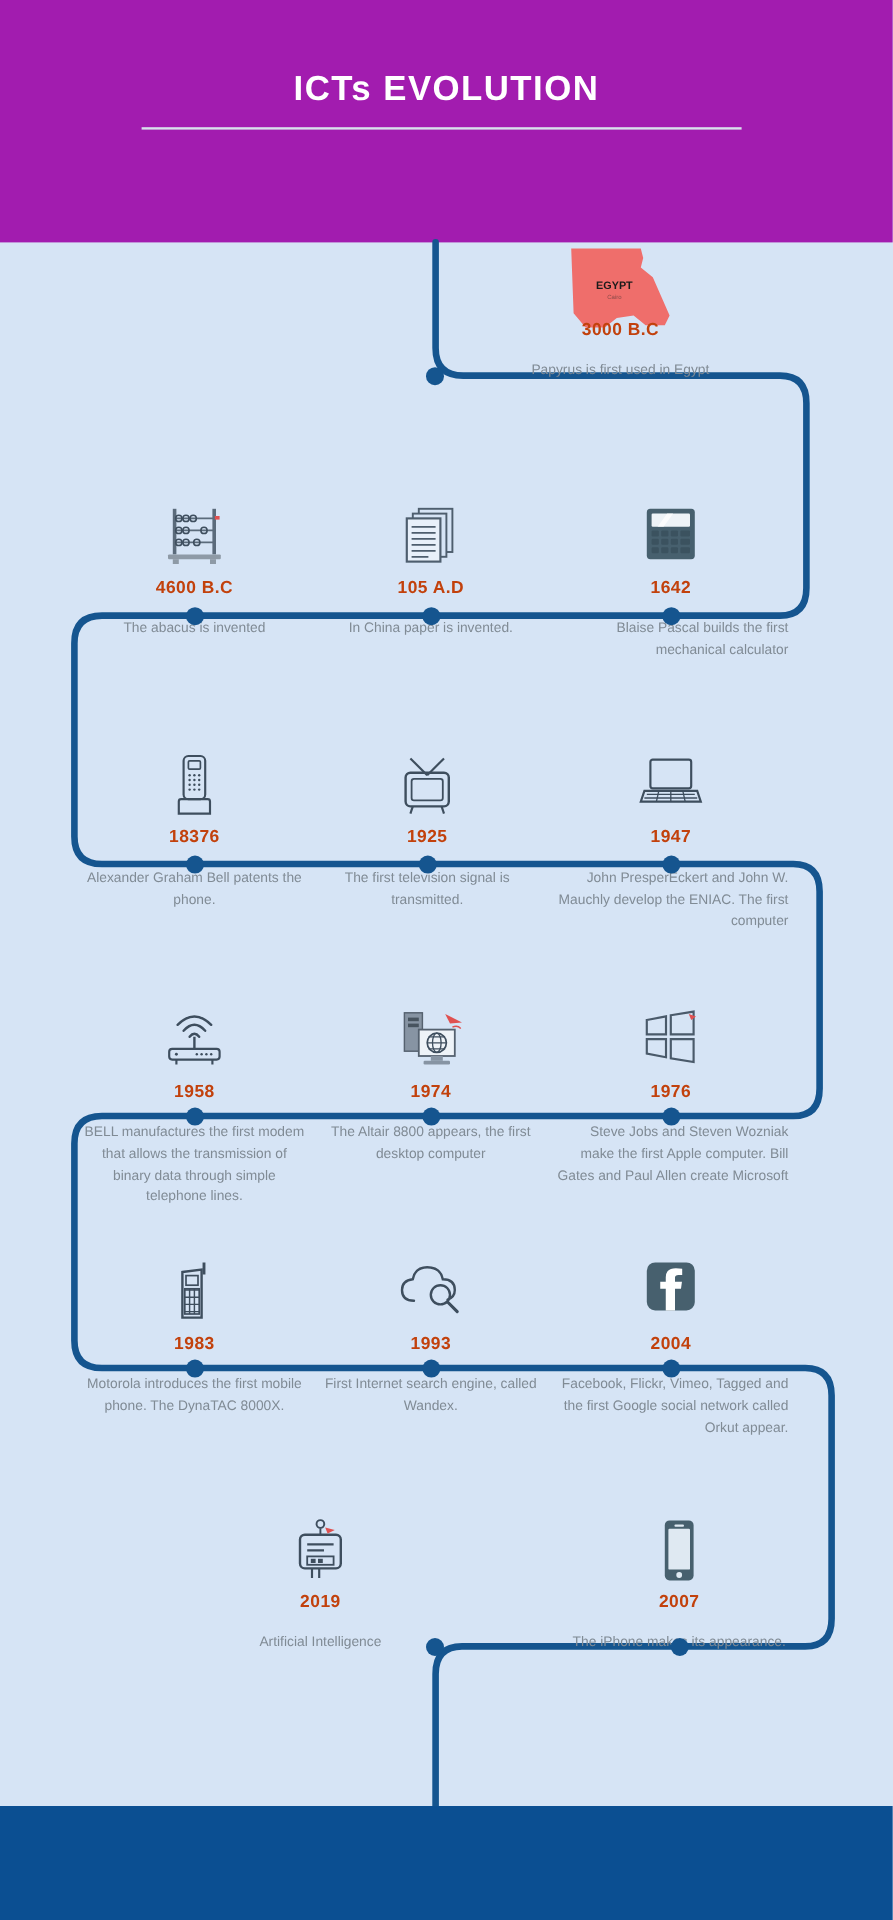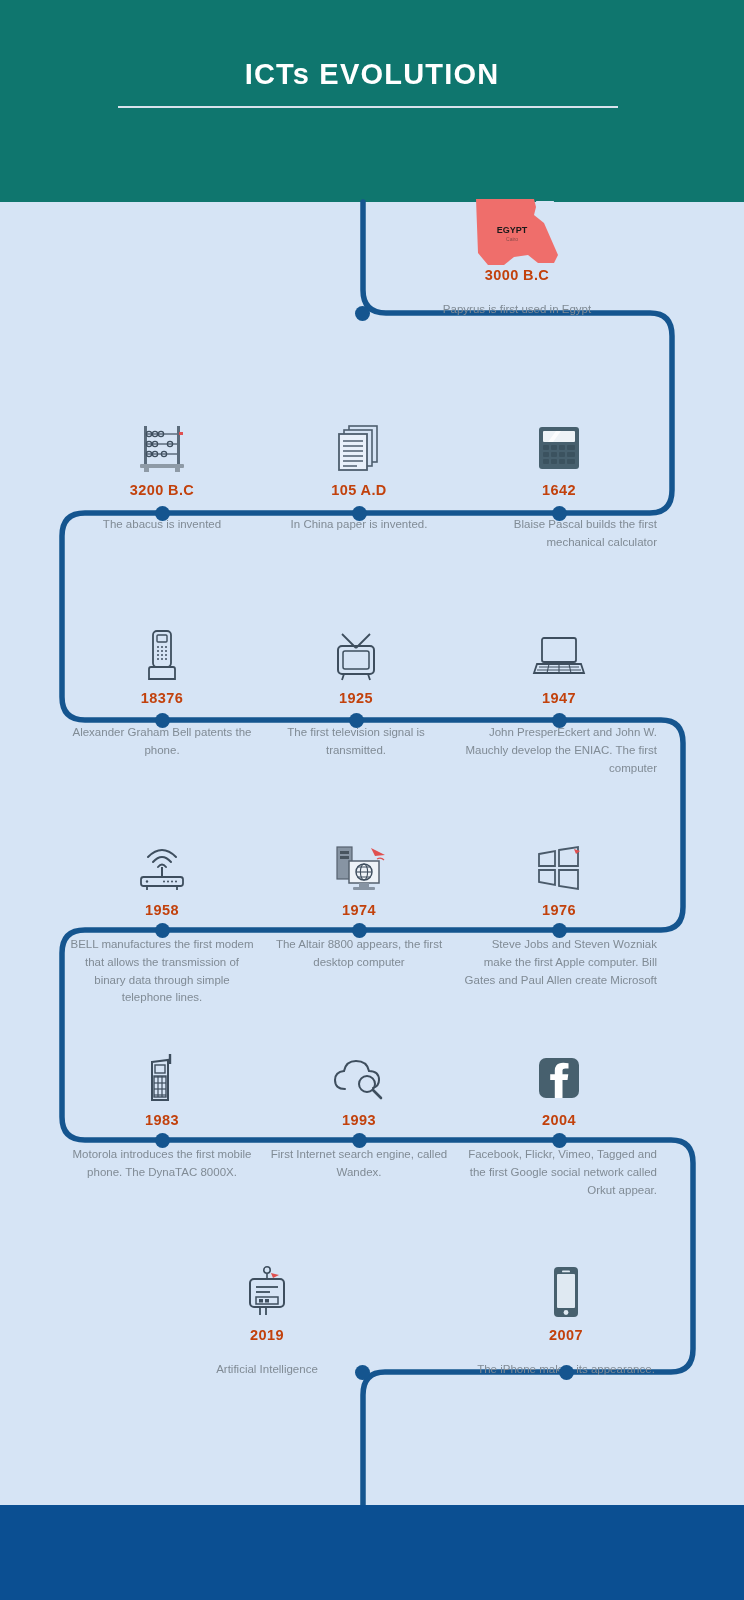--- a/index.html
+++ b/index.html
@@ -16,21 +16,21 @@
     width: 744px;
     height: 1600px;
     background: #d6e4f5;
   }
 
   
   .header {
     position: absolute;
     left: 0; top: 0;
     width: 744px; height: 202px;
-    background: #0f766e;
+    background: #a21caf;
   }
   .header-title {
     position: absolute;
     left: 0; top: 58px;
     width: 744px;
     text-align: center;
     color: #ffffff;
     font-size: 29px;
     font-weight: bold;
     letter-spacing: 1.2px;
@@ -69,21 +69,21 @@
 
   
   .event {
     position: absolute;
     width: 200px;
     text-align: center;
   }
   .event-icon {
     height: 56px;
     display: flex;
-    align-items: center;
+    align-items: flex-start;
     justify-content: center;
   }
   .event-year {
     margin-top: 6px;
     font-size: 14.5px;
     font-weight: bold;
     color: #c2410c;
     letter-spacing: 0.4px;
   }
   .event-desc {
@@ -178,21 +178,21 @@
         <circle cx="27" cy="12" r="2.6" fill="none" stroke="#3e4e5e" stroke-width="1.3"></circle>
         <circle cx="15" cy="22" r="2.6" fill="none" stroke="#3e4e5e" stroke-width="1.3"></circle>
         <circle cx="21" cy="22" r="2.6" fill="none" stroke="#3e4e5e" stroke-width="1.3"></circle>
         <circle cx="36" cy="22" r="2.6" fill="none" stroke="#3e4e5e" stroke-width="1.3"></circle>
         <circle cx="15" cy="32" r="2.6" fill="none" stroke="#3e4e5e" stroke-width="1.3"></circle>
         <circle cx="21" cy="32" r="2.6" fill="none" stroke="#3e4e5e" stroke-width="1.3"></circle>
         <circle cx="30" cy="32" r="2.6" fill="none" stroke="#3e4e5e" stroke-width="1.3"></circle>
         <rect x="45" y="10" width="4" height="3" fill="#e05050"></rect>
       </svg>
     </div>
-    <div class="event-year">3200 B.C</div>
+    <div class="event-year">4600 B.C</div>
     <div class="event-desc">The abacus is invented</div>
   </div>
   <div class="dot" style="left:155px; top:506px;"></div>
 
   <div class="event" style="left:259px; top:420px;">
     <div class="event-icon">
       <svg width="52" height="52" viewBox="0 0 52 52" class="ic">
         <rect x="16" y="4" width="28" height="36" fill="#d6e4f5" stroke="#4e5e6e" stroke-width="1.6"></rect>
         <rect x="11" y="8" width="28" height="36" fill="#d6e4f5" stroke="#4e5e6e" stroke-width="1.6"></rect>
         <rect x="6" y="12" width="28" height="36" fill="#e8f0fa" stroke="#4e5e6e" stroke-width="1.8"></rect>

